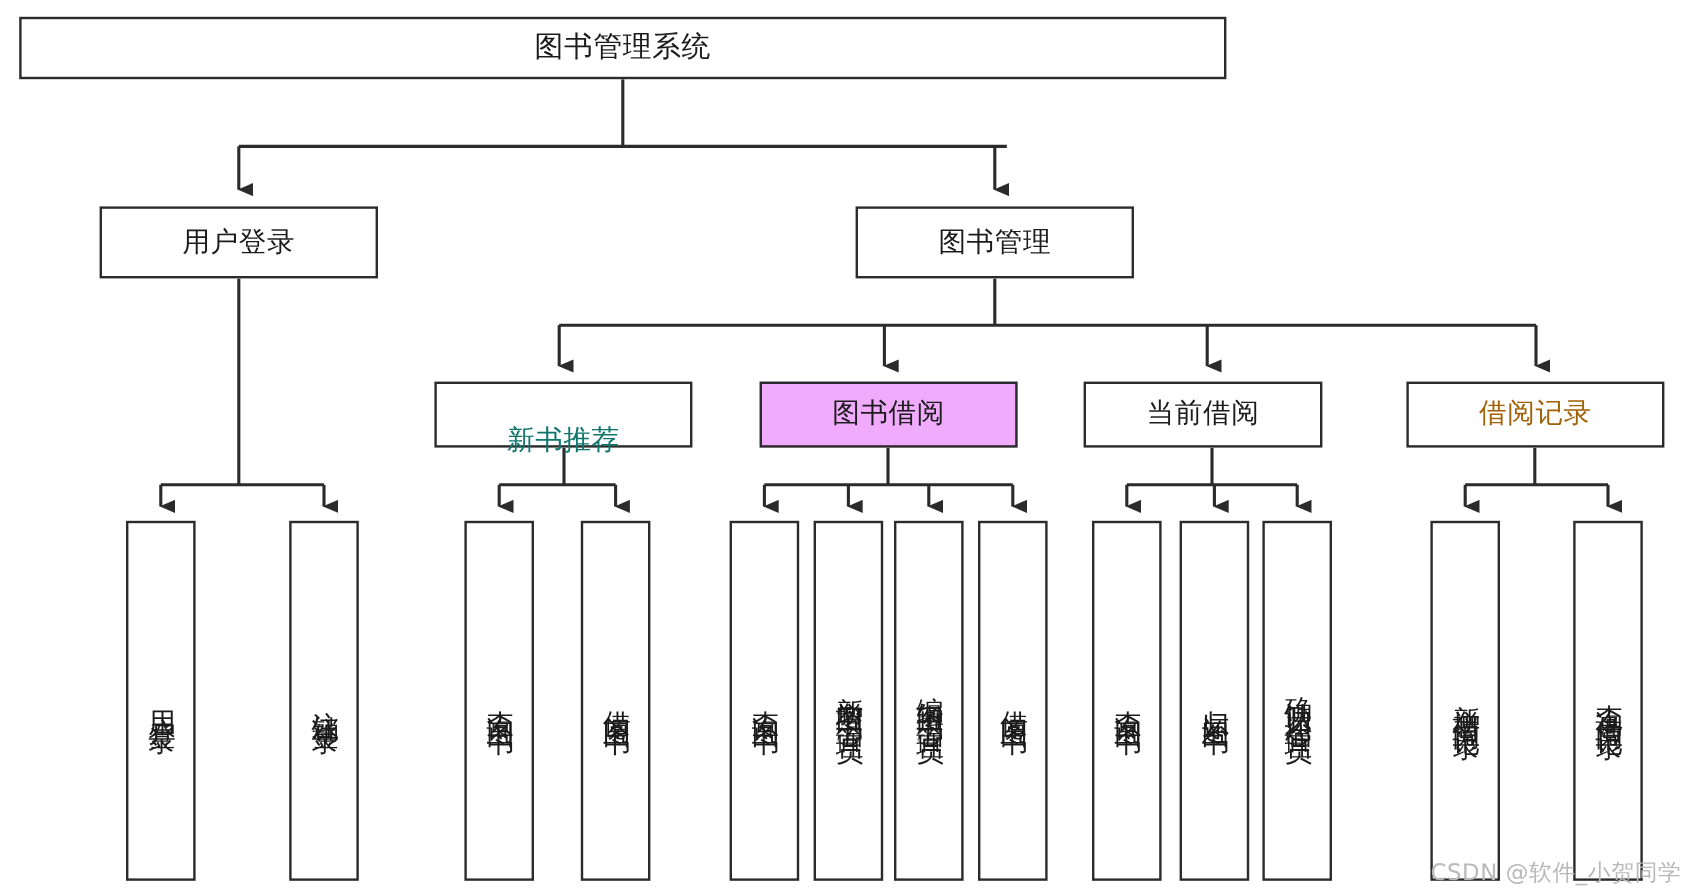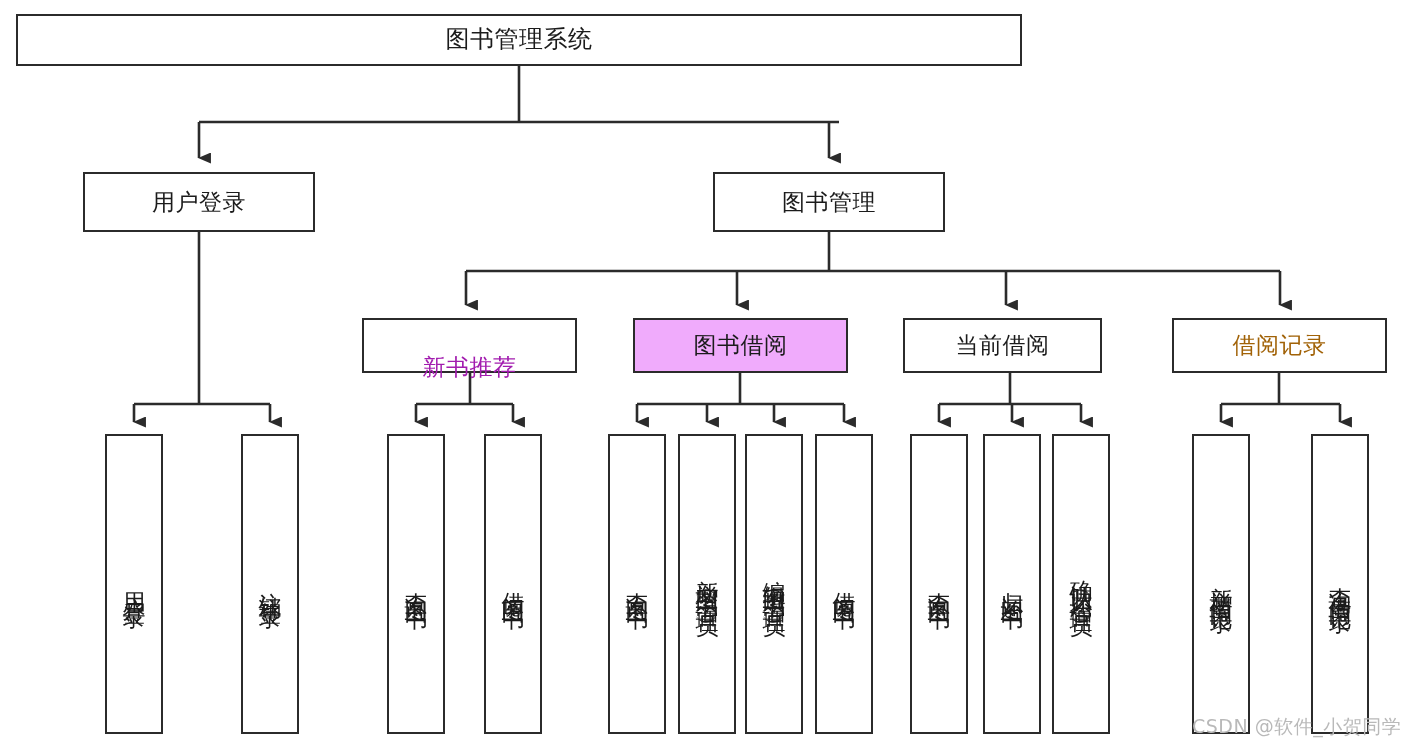--- a/index.html
+++ b/index.html
@@ -132,21 +132,21 @@
   </div>
 
   <div class="node horiz" style="left: 83px; top: 172px; width: 232px; height: 60px; border-color: rgb(43, 43, 43); background: rgb(255, 255, 255);">
     <span class="label" style="color: rgb(27, 27, 27);">用户登录</span>
   </div>
   <div class="node horiz" style="left: 713px; top: 172px; width: 232px; height: 60px; border-color: rgb(43, 43, 43); background: rgb(255, 255, 255);">
     <span class="label" style="color: rgb(27, 27, 27);">图书管理</span>
   </div>
 
   <div class="node horiz" style="left: 362px; top: 318px; width: 215px; height: 55px; border-color: rgb(43, 43, 43); background: rgb(255, 255, 255);">
-    <span class="label" style="color: #a21caf; margin-top: 44px;">新书推荐</span>
+    <span class="label" style="color: #0f766e; margin-top: 44px;">新书推荐</span>
   </div>
   <div class="node horiz" style="left: 633px; top: 318px; width: 215px; height: 55px; border-color: rgb(43, 43, 43); background: #f0abfc;">
     <span class="label" style="color: rgb(27, 27, 27);">图书借阅</span>
   </div>
   <div class="node horiz" style="left: 903px; top: 318px; width: 199px; height: 55px; border-color: rgb(43, 43, 43); background: rgb(255, 255, 255);">
     <span class="label" style="color: rgb(27, 27, 27);">当前借阅</span>
   </div>
   <div class="node horiz" style="left: 1172px; top: 318px; width: 215px; height: 55px; border-color: rgb(43, 43, 43); background: rgb(255, 255, 255);">
     <span class="label" style="color: #a16207;">借阅记录</span>
   </div>

